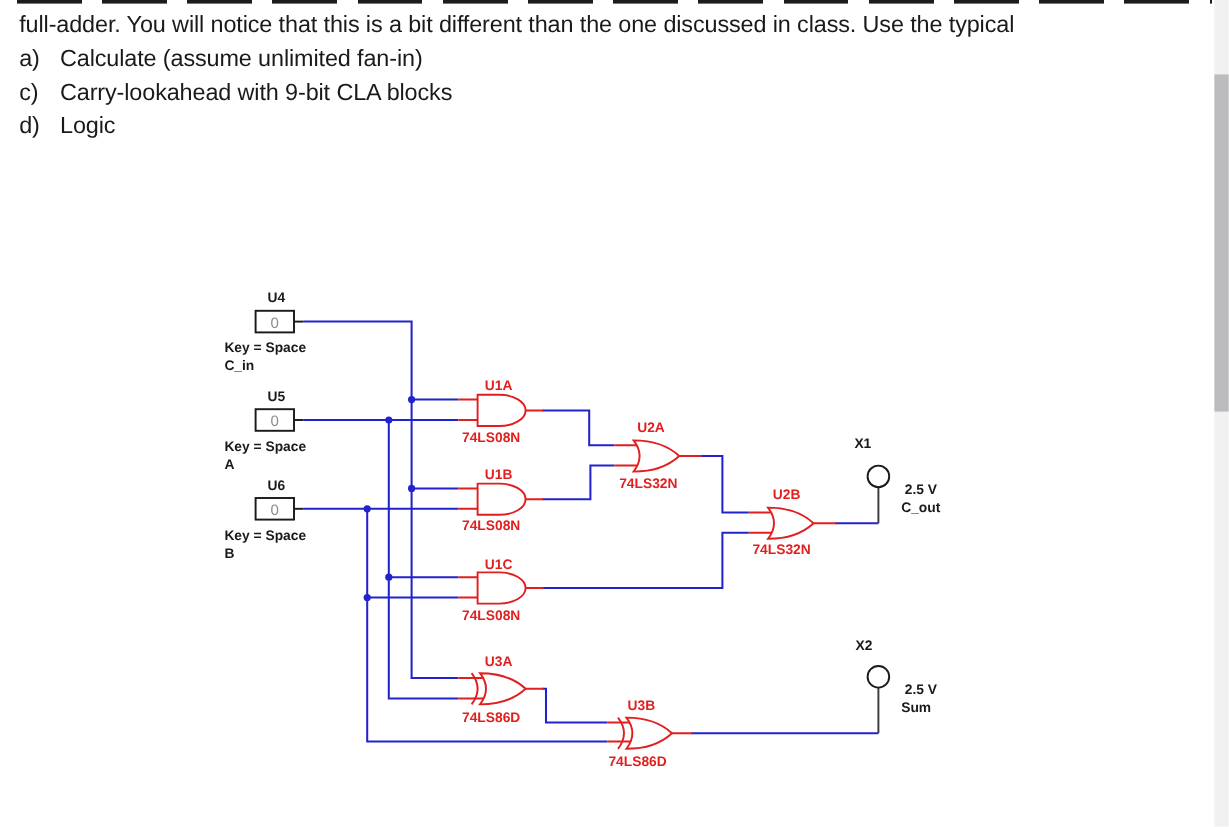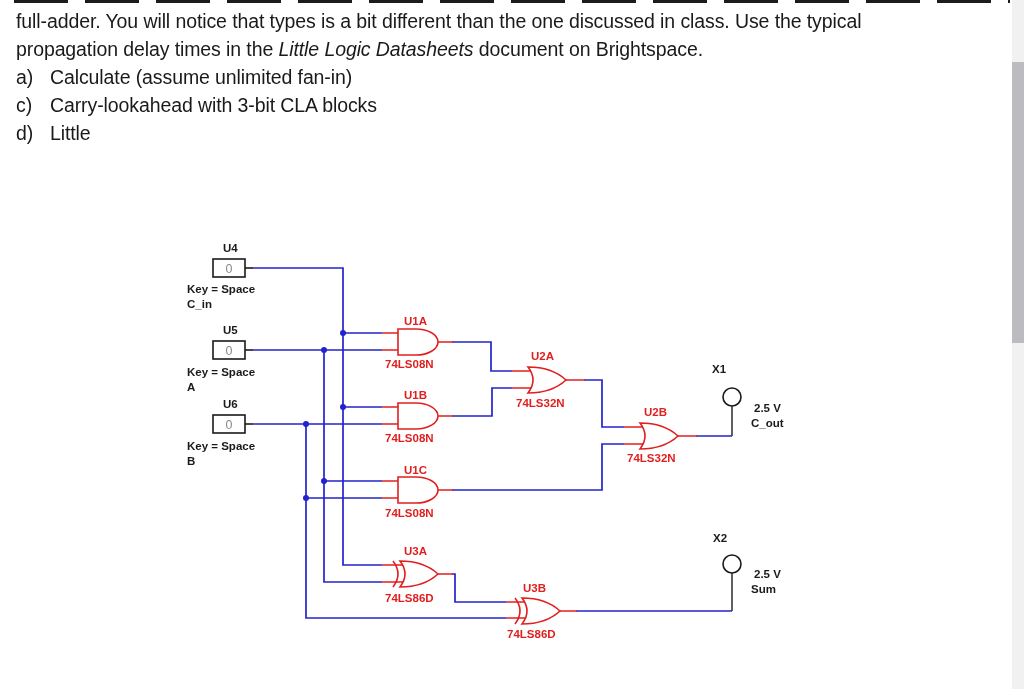--- a/index.html
+++ b/index.html
@@ -39,25 +39,24 @@
   
   .scroll-track{position:absolute;right:0;top:0;width:12px;height:689px;background:#f1f1f2;}
   .scroll-thumb{position:absolute;right:0;top:62px;width:12px;height:281px;background:#bcbcc0;}
 </style>
 </head>
 <body>
 
 <div class="top-dashes"></div>
 
 <div class="doc-text">
-  <div class="doc-line">full-adder. You will notice that types is a bit different than the one discussed in class. Use the typical</div>
-  <div class="doc-line"><span>propagation delay times in the </span><span class="italic">Little Logic Datasheets</span><span> document on Brightspace.</span></div>
+  <div class="doc-line">full-adder. You will notice that this is a bit different than the one discussed in class. Use the typical</div>
   <div class="list-row"><span class="list-marker">a)</span><span>Calculate (assume unlimited fan-in)</span></div>
-  <div class="list-row"><span class="list-marker">c)</span><span>Carry-lookahead with 3-bit CLA blocks</span></div>
-  <div class="list-row"><span class="list-marker">d)</span><span>Little</span></div>
+  <div class="list-row"><span class="list-marker">c)</span><span>Carry-lookahead with 9-bit CLA blocks</span></div>
+  <div class="list-row"><span class="list-marker">d)</span><span>Logic</span></div>
 </div>
 
 <svg class="schematic" width="1024" height="689" viewBox="0 0 1024 689" xmlns="http://www.w3.org/2000/svg">
 
   <g>
     <path class="wire" d="M253,268 H343 V565 H382"></path>
     <path class="wire" d="M343,333 H382"></path>
     <path class="wire" d="M343,407 H382"></path>
     <path class="wire" d="M253,350 H382"></path>
     <path class="wire" d="M324,350 V582 H382"></path>

